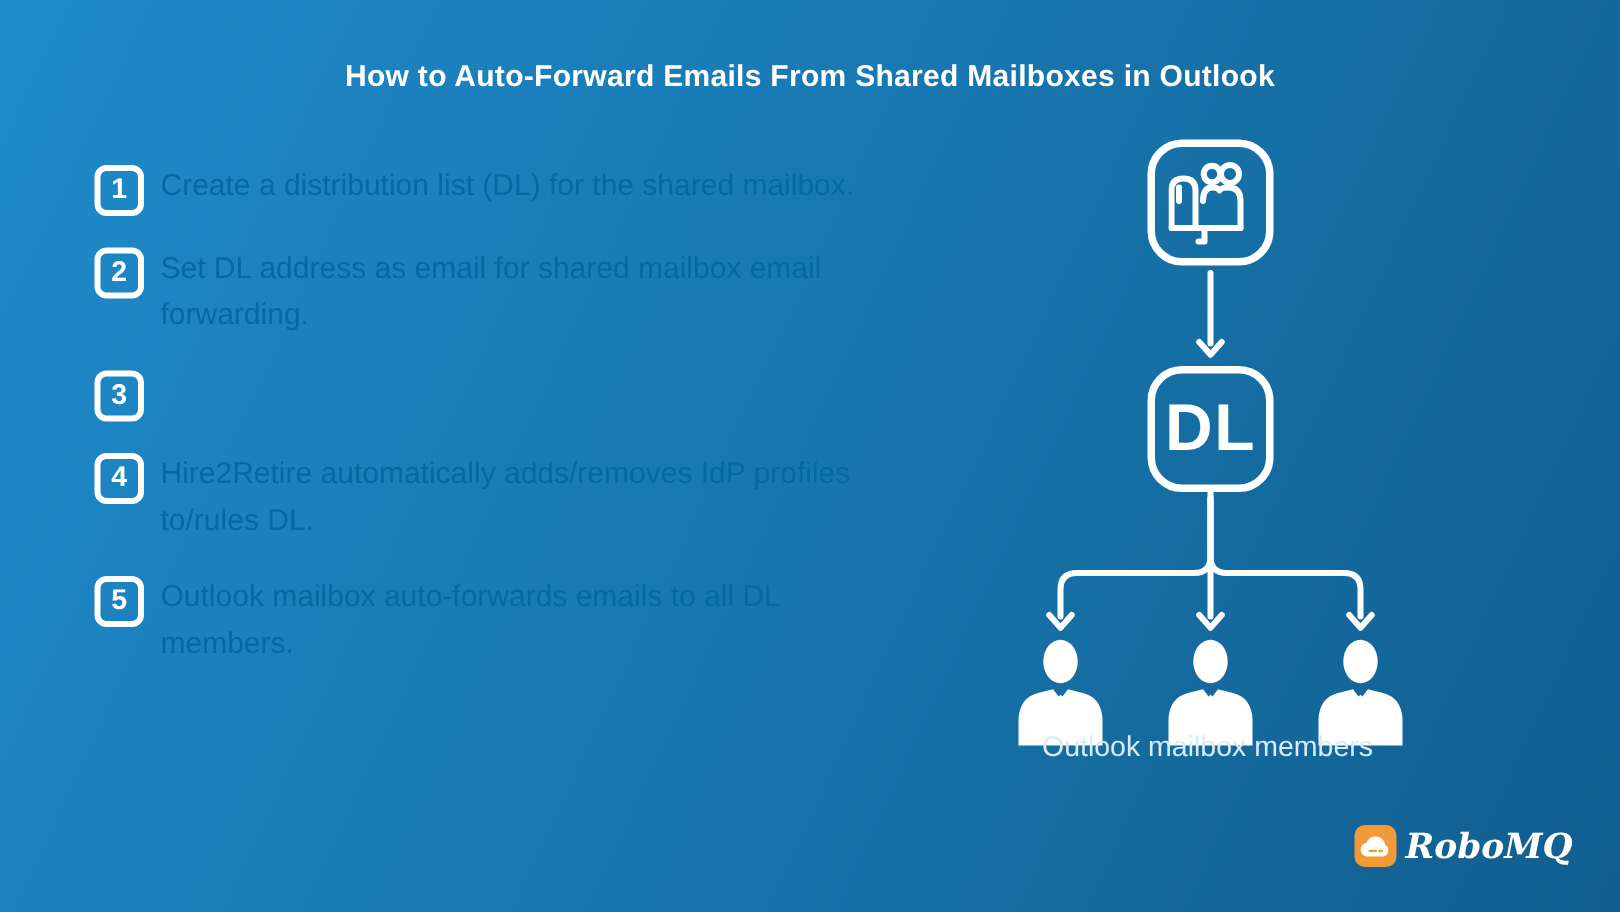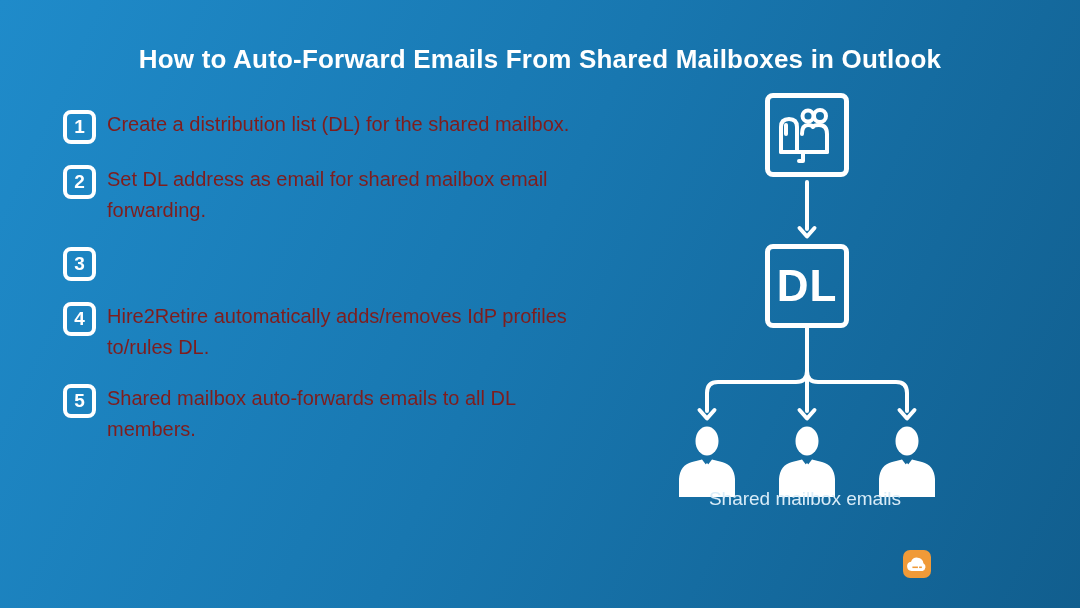--- a/index.html
+++ b/index.html
@@ -3,35 +3,35 @@
 <meta charset="utf-8">
 <style>
   html,body{margin:0;padding:0;}
   body{
     width:1080px;height:608px;overflow:hidden;position:relative;
     background:linear-gradient(115deg,#1F8BCA 0%,#1877B0 48%,#115E8E 100%);
     font-family:"Liberation Sans",sans-serif;
   }
   .title{
     position:absolute;top:27px;left:0;right:0;text-align:center;
-    color:#FFFFFF;font-size:26px;font-weight:700;letter-spacing:.2px;
+    color:#FFFFFF;font-size:20px;font-weight:700;letter-spacing:.2px;
   }
   .steps{position:absolute;left:63px;top:109px;width:540px;}
   .step{display:flex;align-items:flex-start;margin-bottom:20px;}
   .badge{
     flex:0 0 auto;width:25px;height:26px;margin-right:11px;margin-top:1px;
     border:4px solid #FFFFFF;border-radius:8px;
     color:#FFFFFF;font-size:19px;font-weight:700;
     display:flex;align-items:center;justify-content:center;
   }
-  .step-text{color:#7f1d1d;font-size:20px;line-height:31px;width:498px;}
+  .step-text{color:#0369a1;font-size:20px;line-height:31px;width:498px;}
   .diagram{position:absolute;left:640px;top:80px;width:330px;height:440px;}
   .node{
     position:absolute;width:74px;height:74px;left:125px;
-    border:5px solid #FFFFFF;border-radius:8px;
+    border:5px solid #FFFFFF;border-radius:23px;
     display:flex;align-items:center;justify-content:center;
   }
   .node-mailbox{top:13px;}
   .node-dl{top:164px;}
   .dl-label{color:#FFFFFF;font-size:44px;font-weight:700;letter-spacing:1px;}
   .flow-svg{position:absolute;left:0;top:0;}
   .members-caption{
     position:absolute;left:0;right:0;top:408px;text-align:center;
     color:#D9ECF8;font-size:19px;
   }
@@ -61,21 +61,21 @@
   </div>
   <div class="step">
     <div class="badge">3</div>
   </div>
   <div class="step">
     <div class="badge">4</div>
     <div class="step-text">Hire2Retire automatically adds/removes IdP profiles to/rules DL.</div>
   </div>
   <div class="step">
     <div class="badge">5</div>
-    <div class="step-text">Shared mailbox auto-forwards emails to all DL members.</div>
+    <div class="step-text">Outlook mailbox auto-forwards emails to all DL members.</div>
   </div>
 </div>
 
 <div class="diagram">
 
   <svg class="flow-svg" width="330" height="440" viewBox="0 0 330 440">
 
     <g stroke="#FFFFFF" stroke-width="4" fill="none" stroke-linecap="round" stroke-linejoin="round">
       <path d="M167,102 L167,149"></path>
       <path d="M159.5,148 L167,156.5 L174.5,148"></path>
@@ -116,24 +116,25 @@
       <path d="M7,19 L7,28"></path>
       <path d="M2,46 L48,46"></path>
       <path d="M24,46 L24,55 L20,55"></path>
     </svg>
   </div>
 
   <div class="node node-dl">
     <span class="dl-label">DL</span>
   </div>
 
-  <div class="members-caption">Shared mailbox emails</div>
+  <div class="members-caption">Outlook mailbox members</div>
 </div>
 
 <div class="logo">
   <span class="logo-badge">
     <svg width="22" height="15" viewBox="0 0 24 16">
       <path d="M6,15 A5,5 0 0 1 5.5,5.05 A7,7 0 0 1 19,6.6 A4.6,4.6 0 0 1 18,15 Z" fill="#FFFFFF"></path>
       <rect x="7" y="10.2" width="6" height="1.7" fill="#F09A38"></rect>
       <rect x="14.3" y="10.2" width="3" height="1.7" fill="#F09A38"></rect>
     </svg>
   </span>
+  <span class="logo-text">RoboMQ</span>
 </div>
 
 </body></html>

